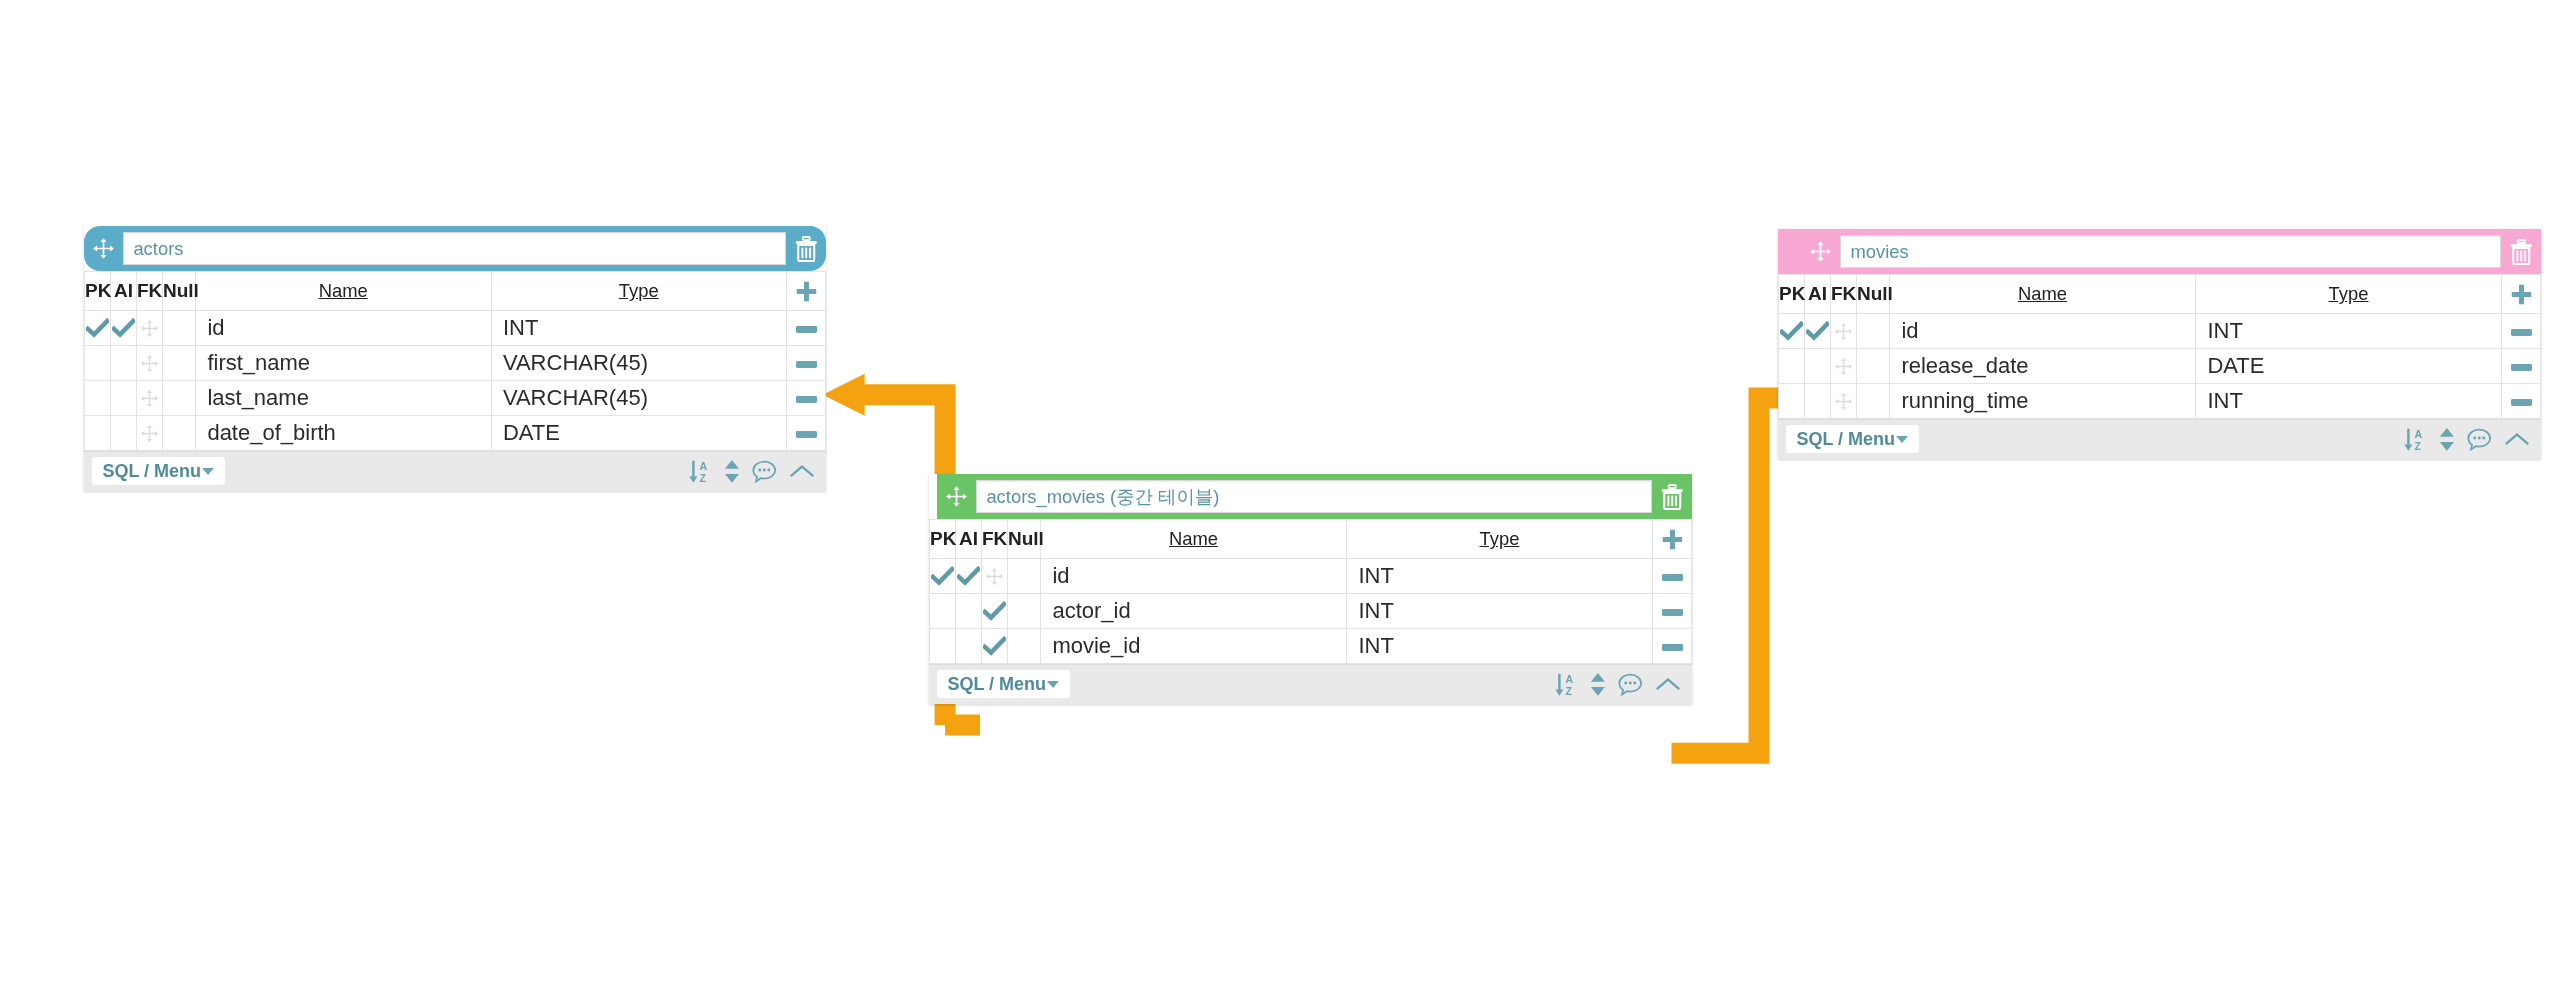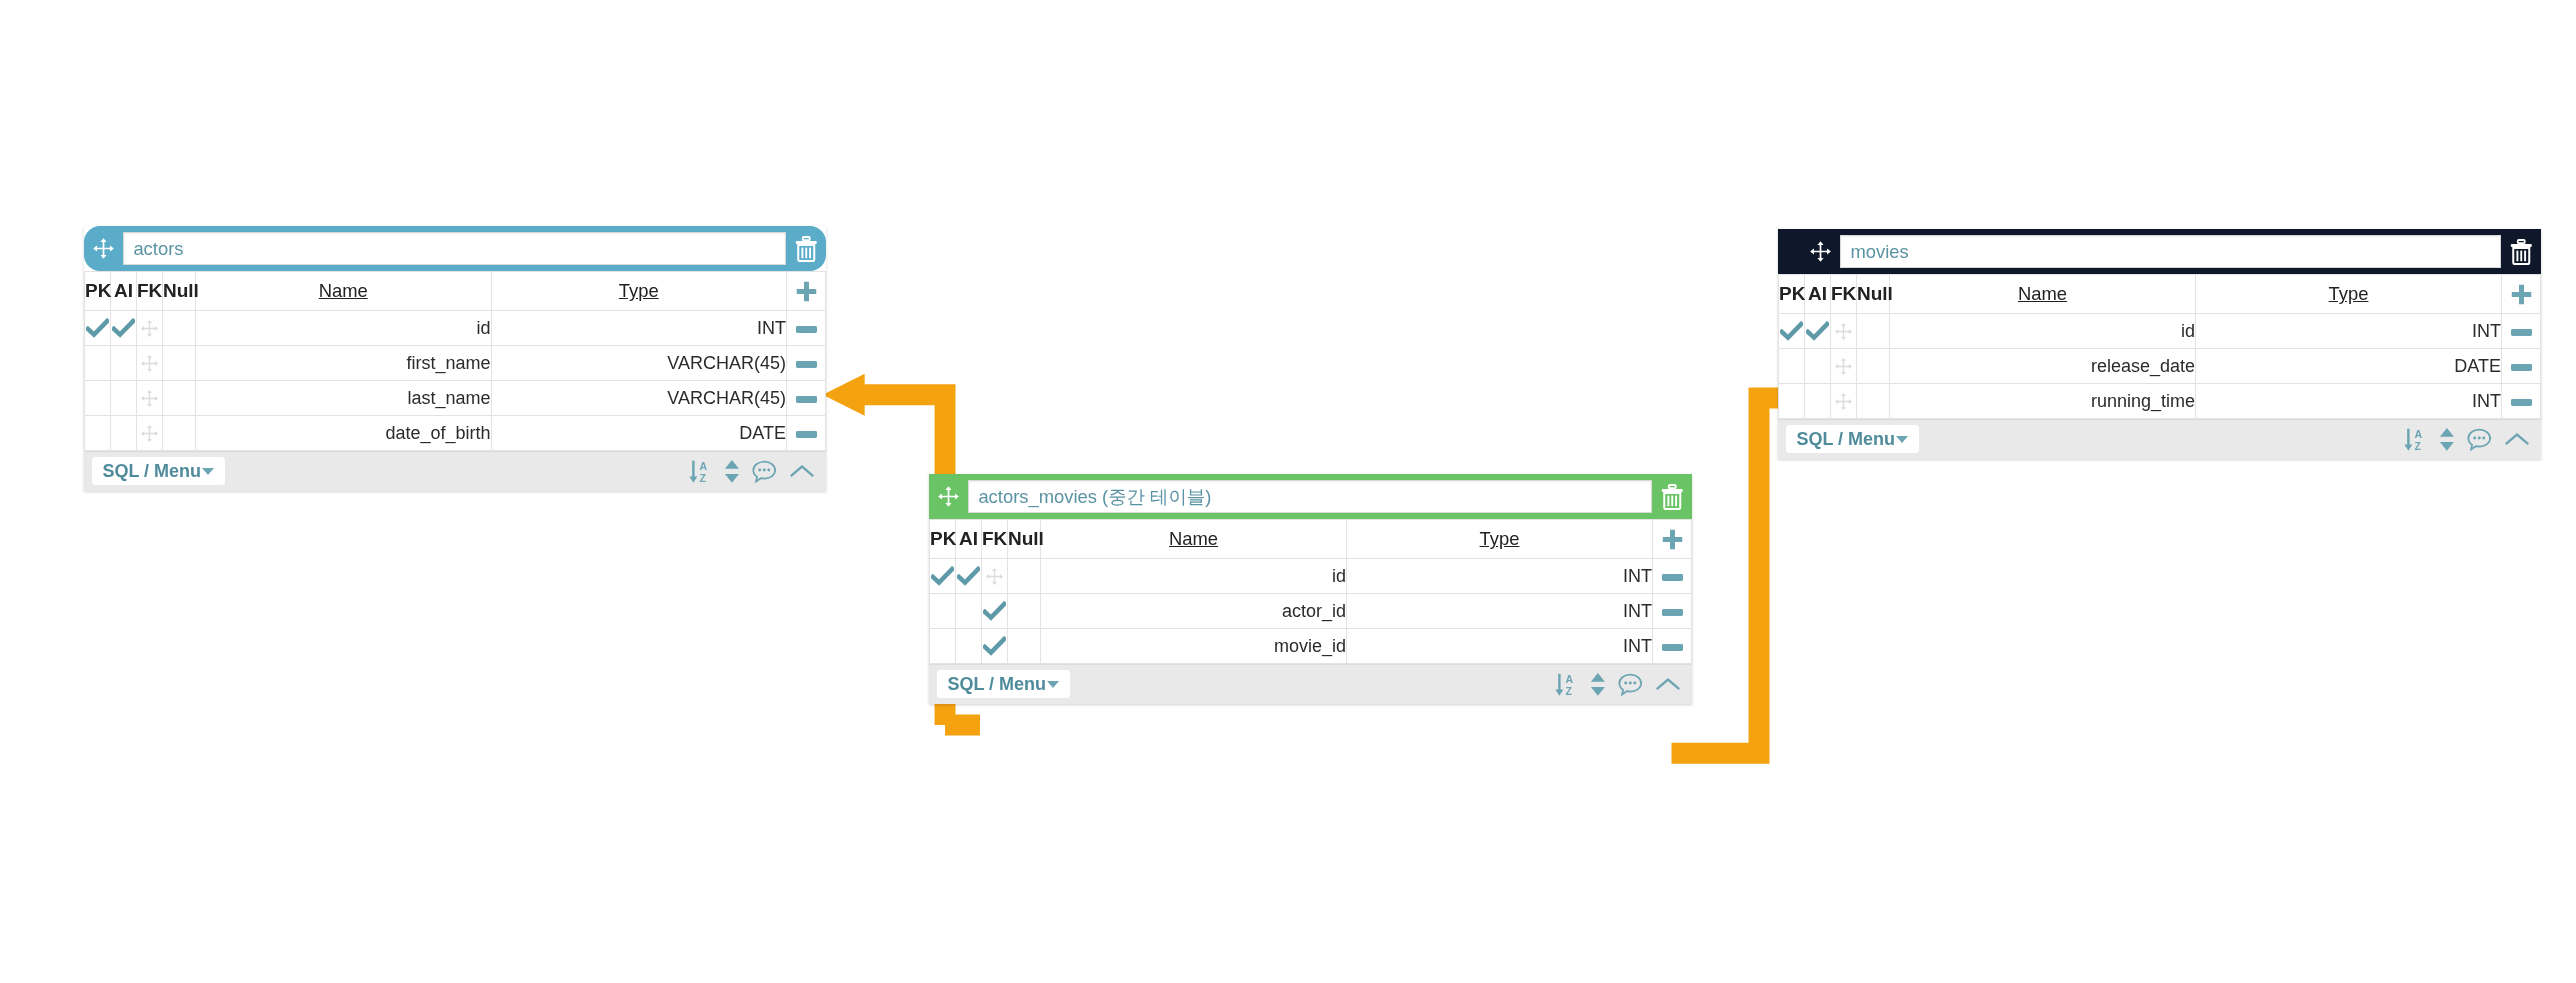--- a/index.html
+++ b/index.html
@@ -23,22 +23,22 @@
     z-index: 5;
     box-shadow: 0 0.9px 2.6px rgba(0,0,0,0.18);
   }
   .tbl-header {
     display: flex;
     align-items: center;
     padding: 6.1px 7.9px;
     gap: 7.9px;
   }
   .tbl-header.teal  { background: #5bacc9; border-radius: 16px; }
-  .tbl-header.green { background: #6ac364; }
-  .tbl-header.red   { background: #0f172a; padding-left: 31px; }
+  .tbl-header.green { background: #6ac364; margin-left: 8px; }
+  .tbl-header.red   { background: #f9a8d4; padding-left: 31px; }
 
   .move-icon { width: 23px; height: 23px; flex: 0 0 23px; display:block; }
   .tbl-name-input {
     flex: 1 1 auto;
     background: #ffffff;
     border: 0.9px solid #d9d9d9;
     box-shadow: inset 0 0.9px 1.8px rgba(0,0,0,0.07);
     height: 33px;
     line-height: 31.5px;
     padding: 0 9.6px;
@@ -64,25 +64,24 @@
     font-size: 19px;
     color: #222222;
     font-weight: bold;
     text-align: center;
   }
   .grid th.c-name, .grid th.c-type { font-weight: normal; font-size: 18.4px; text-decoration: underline; }
   .col-flag { width: 26px; }
   .col-null { width: 33px; }
   .col-act  { width: 39px; }
   .cell-txt {
-    font-size: 18px; color: #2b2b2b;
+    font-size: 22px; color: #2b2b2b;
     padding-left: 11.4px;
     white-space: nowrap; overflow: hidden;
     line-height: 34px;
-    text-align: right;
   }
   .ctr { text-align: center; vertical-align: middle; }
 
   .check-ic, .minus-ic, .plus-ic, .dragdot-ic { display: inline-block; vertical-align: middle; }
 
   
   .tbl-footer {
     display: flex; align-items: center; justify-content: space-between;
     background: #e9e9e9;
     padding: 5.3px 7.9px;

